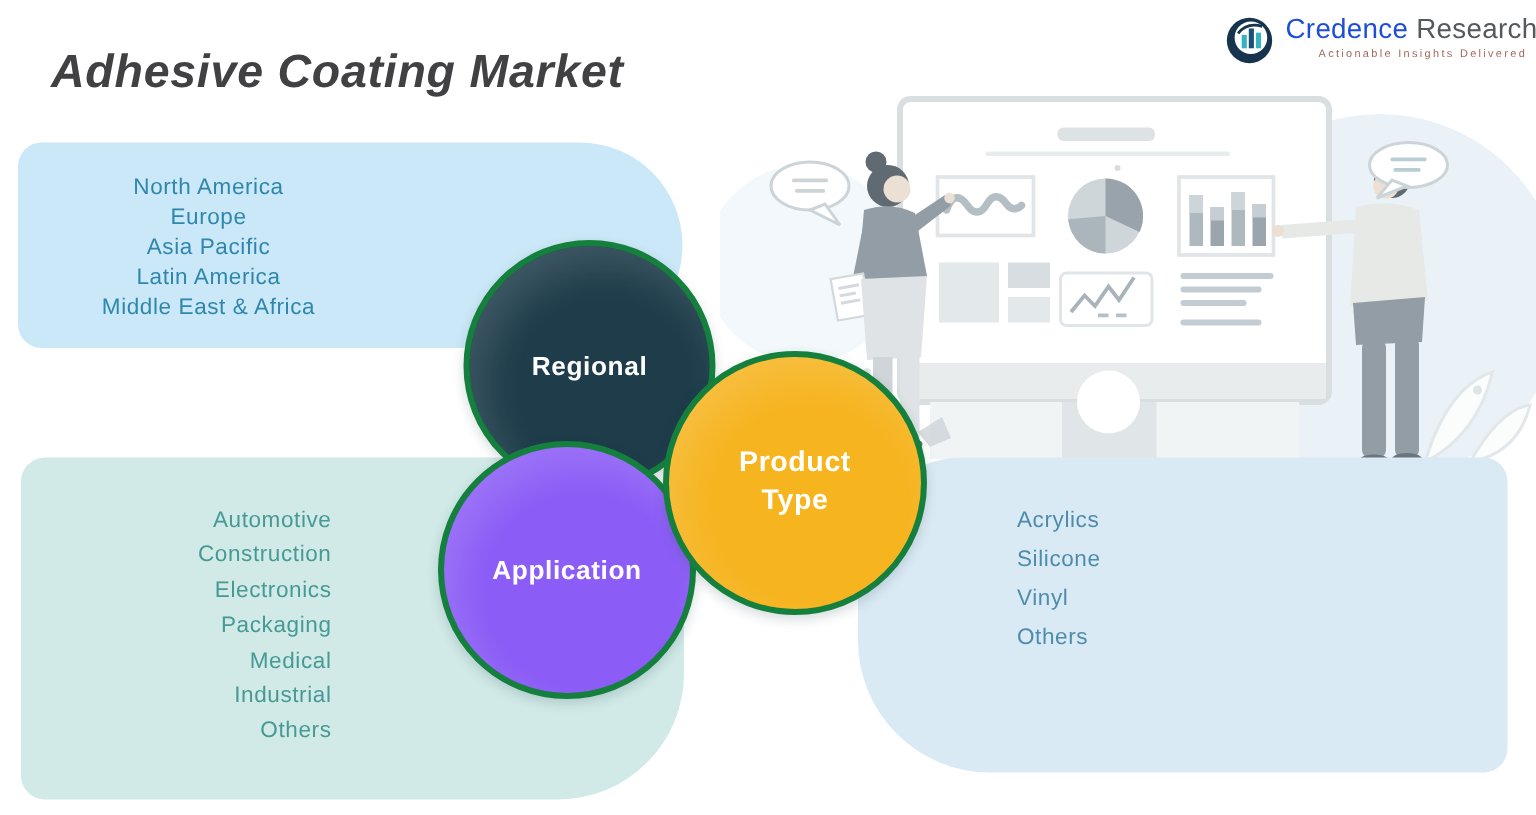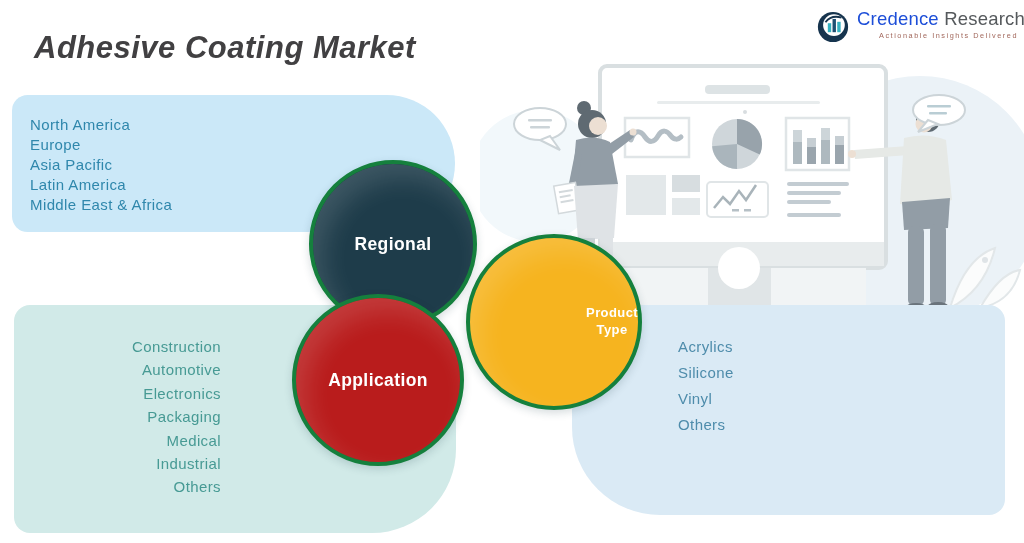--- a/index.html
+++ b/index.html
@@ -14,38 +14,38 @@
   .logo{position:absolute;left:816px;top:10px;display:flex;align-items:flex-start;}
   .logo-text{margin-left:7px;line-height:1;}
   .brandline{font-size:18.5px;letter-spacing:.2px;white-space:nowrap;}
   .tagline{font-size:7.3px;letter-spacing:1.55px;margin-top:3px;white-space:nowrap;margin-left:22px;}
   
   .panel{position:absolute;z-index:2;}
   .panel-regional{left:12px;top:95px;width:443px;height:137px;border-radius:16px 70px 70px 16px;}
   .panel-application{left:14px;top:305px;width:442px;height:228px;border-radius:16px 84px 84px 16px;}
   .panel-product{left:572px;top:305px;width:433px;height:210px;border-radius:70px 16px 16px 88px;}
   .list{position:absolute;font-size:15px;letter-spacing:.4px;}
-  .list-regional{left:30px;top:115px;width:218px;text-align:left;line-height:19.9px;z-index:3;}
+  .list-regional{left:30px;top:115px;width:218px;text-align:center;line-height:19.9px;z-index:3;}
   .list-application{left:30px;top:335px;width:191px;text-align:right;line-height:23.4px;z-index:3;}
   .list-product{left:678px;top:334px;width:220px;text-align:left;line-height:26.1px;z-index:3;}
   
   .swoosh{position:absolute;width:240px;height:240px;border-radius:50%;z-index:3;}
   .swoosh-regional{left:273px;top:124px;
     background:radial-gradient(circle,rgba(191,226,244,0) 71%,#c0e3f5 74%,#d9eef9 93%,rgba(217,238,249,0) 96%);}
   .swoosh-application{left:258px;top:260px;
     background:radial-gradient(circle,rgba(197,230,225,0) 71%,#c6e7e1 74%,#dcf0ec 93%,rgba(220,240,236,0) 96%);}
   .swoosh-product{left:410px;top:202px;
     background:radial-gradient(circle,rgba(188,207,219,0) 72%,#bed1dd 75%,#d6e3eb 93%,rgba(214,227,235,0) 96%);}
   
   .bubble{position:absolute;border-radius:50%;border:4px solid #15803d;display:flex;align-items:center;
           justify-content:center;color:#fff;font-weight:700;text-align:center;
           box-shadow:0 3px 8px rgba(30,60,74,.18), inset 10px 14px 26px rgba(255,255,255,.14);}
   .bubble-regional{left:309px;top:160px;width:160px;height:160px;z-index:4;font-size:17.5px;letter-spacing:.4px;}
   .bubble-application{left:292px;top:294px;width:164px;height:164px;z-index:5;font-size:17.5px;letter-spacing:.4px;}
-  .bubble-product{left:466px;top:234px;width:168px;height:168px;z-index:6;font-size:13px;line-height:1.3;letter-spacing:.4px;justify-content:flex-end;}
+  .bubble-product{left:442px;top:234px;width:168px;height:168px;z-index:6;font-size:19px;line-height:1.3;letter-spacing:.4px;}
   
   .scene{position:absolute;left:480px;top:58px;width:544px;height:260px;z-index:1;}
 </style>
 </head>
 <body>
 
 <div class="canvas">
 
   <div class="title" style="color: rgb(65, 64, 66);">Adhesive Coating Market</div>
 
@@ -188,43 +188,43 @@
   <div class="panel panel-product" style="background: rgb(218, 234, 245);"></div>
 
   <div class="list list-regional" style="color: rgb(47, 135, 172);">
       <div>North America</div>
       <div>Europe</div>
       <div>Asia Pacific</div>
       <div>Latin America</div>
       <div>Middle East &amp; Africa</div>
     </div>
   <div class="list list-application" style="color: rgb(71, 154, 148);">
+      <div>Automotive</div>
       <div>Construction</div>
-      <div>Automotive</div>
       <div>Electronics</div>
       <div>Packaging</div>
       <div>Medical</div>
       <div>Industrial</div>
       <div>Others</div>
     </div>
   <div class="list list-product" style="color: rgb(78, 140, 171);">
       <div>Acrylics</div>
       <div>Silicone</div>
       <div>Vinyl</div>
       <div>Others</div>
     </div>
 
   <div class="swoosh swoosh-regional"></div>
   <div class="swoosh swoosh-application"></div>
   <div class="swoosh swoosh-product"></div>
 
   <div class="bubble bubble-regional" style="background: rgb(30, 60, 74);">
     <span>Regional</span>
   </div>
-  <div class="bubble bubble-application" style="background: #b91c1c;">
+  <div class="bubble bubble-application" style="background: #8b5cf6;">
     <span>Application</span>
   </div>
   <div class="bubble bubble-product" style="background: rgb(246, 180, 31);">
     <span>
       <span>Product</span><br>
       <span>Type</span>
     </span>
   </div>
 
 </div>

